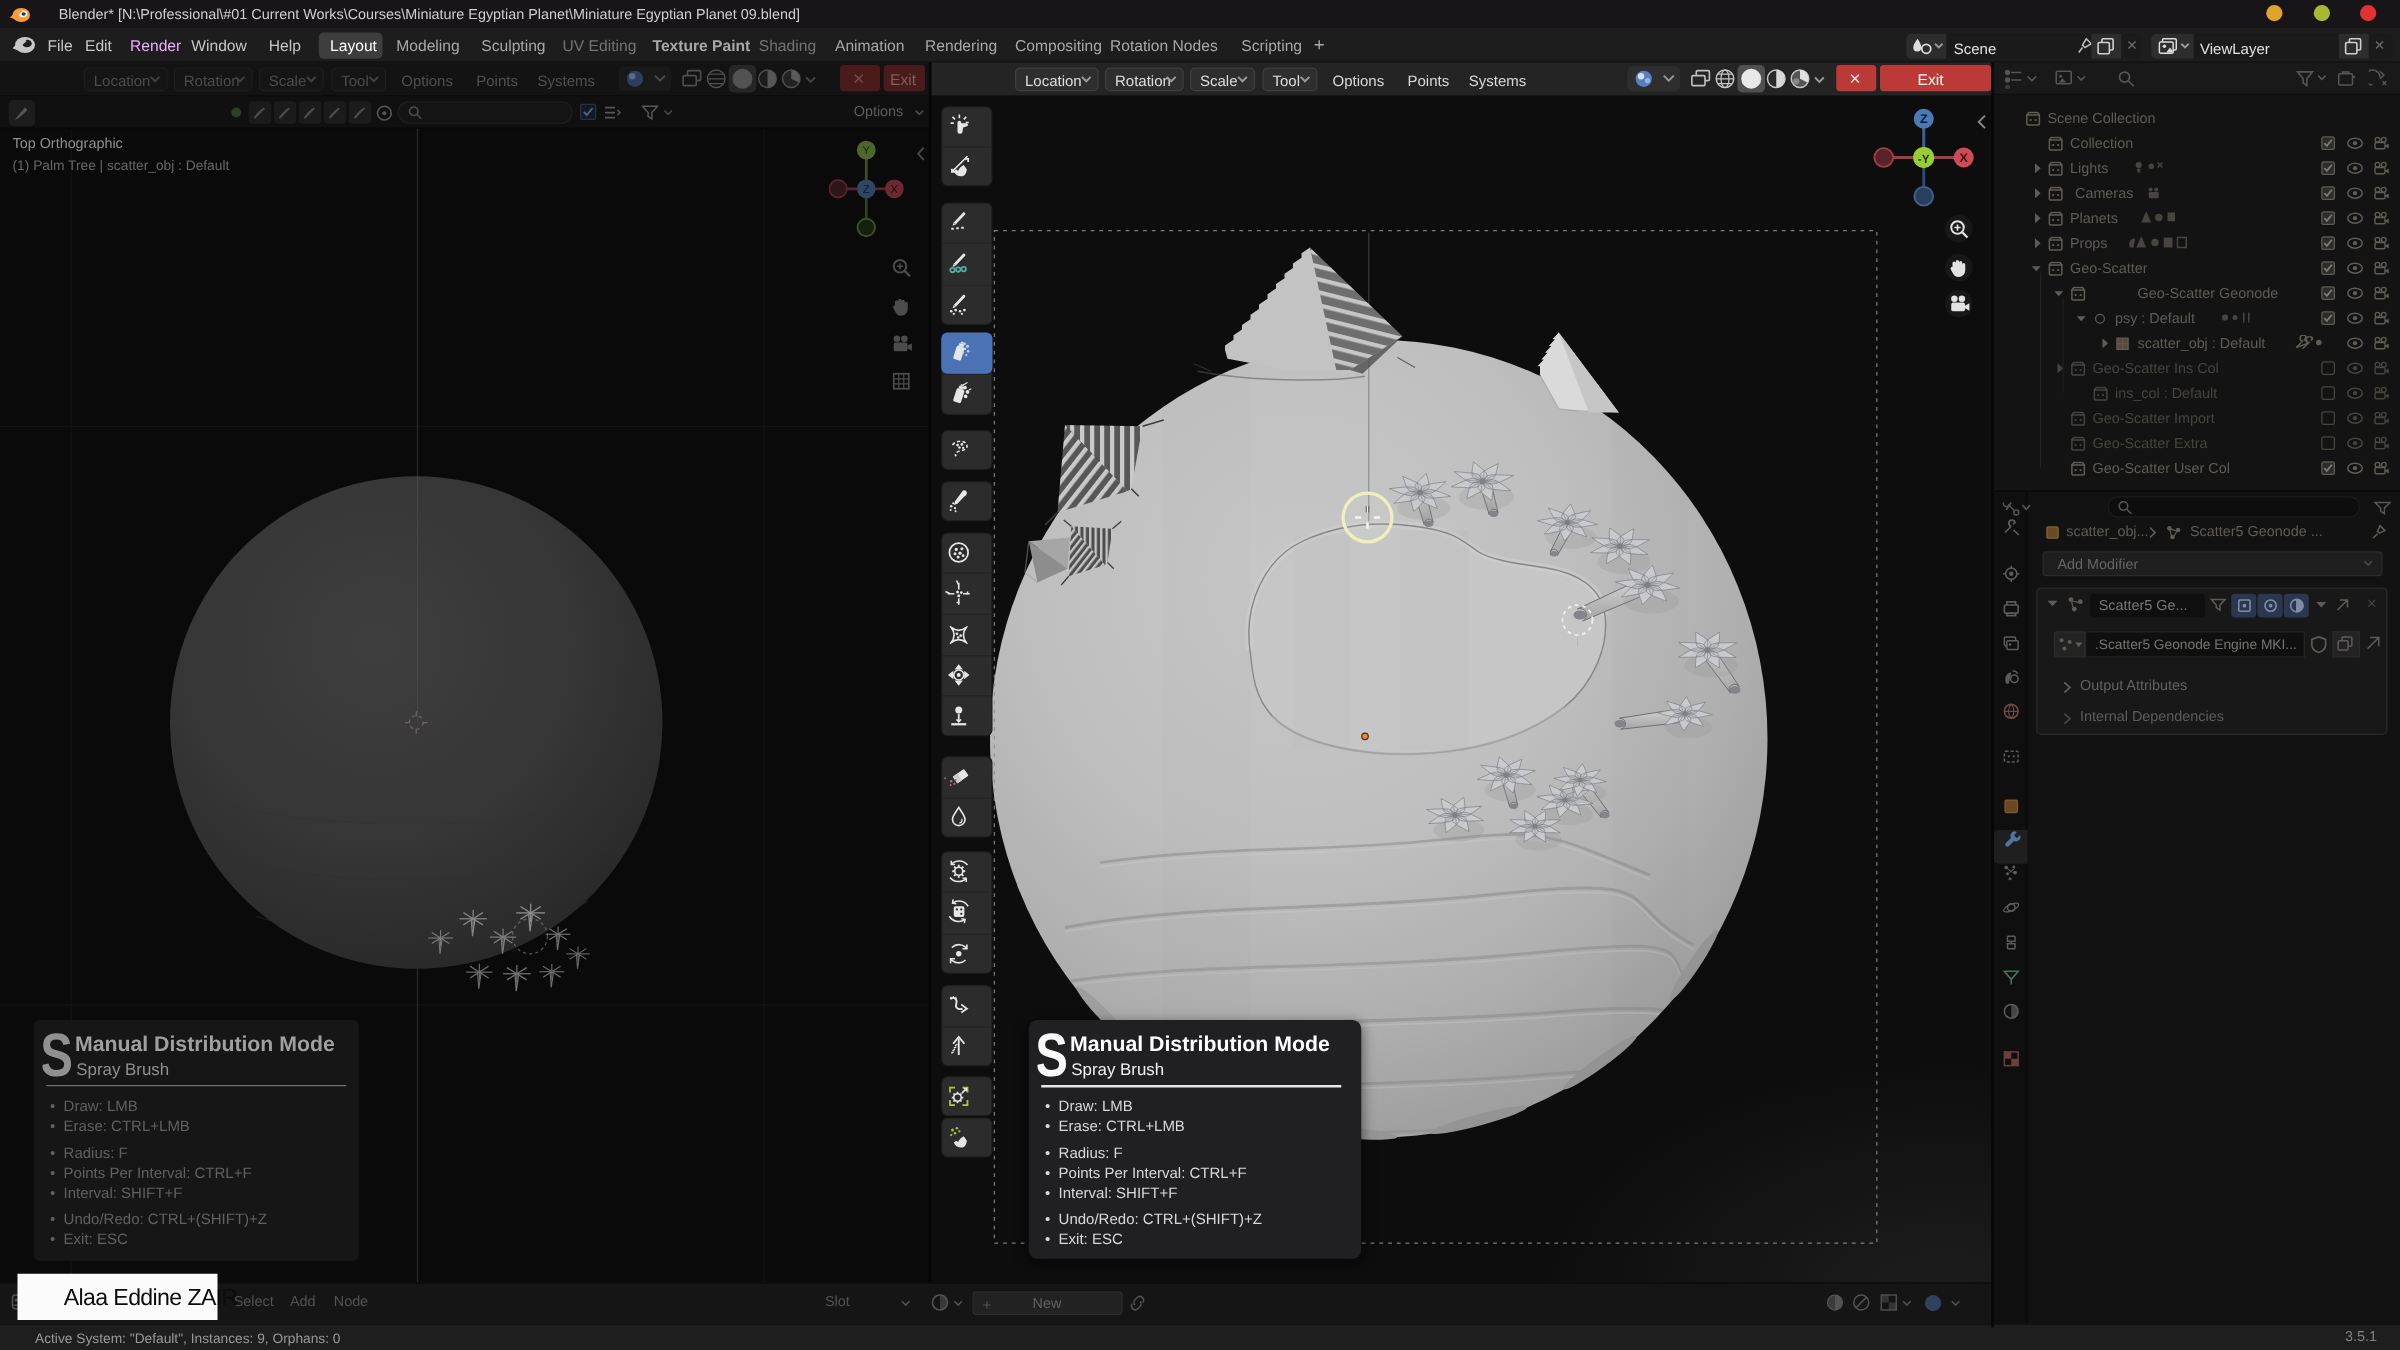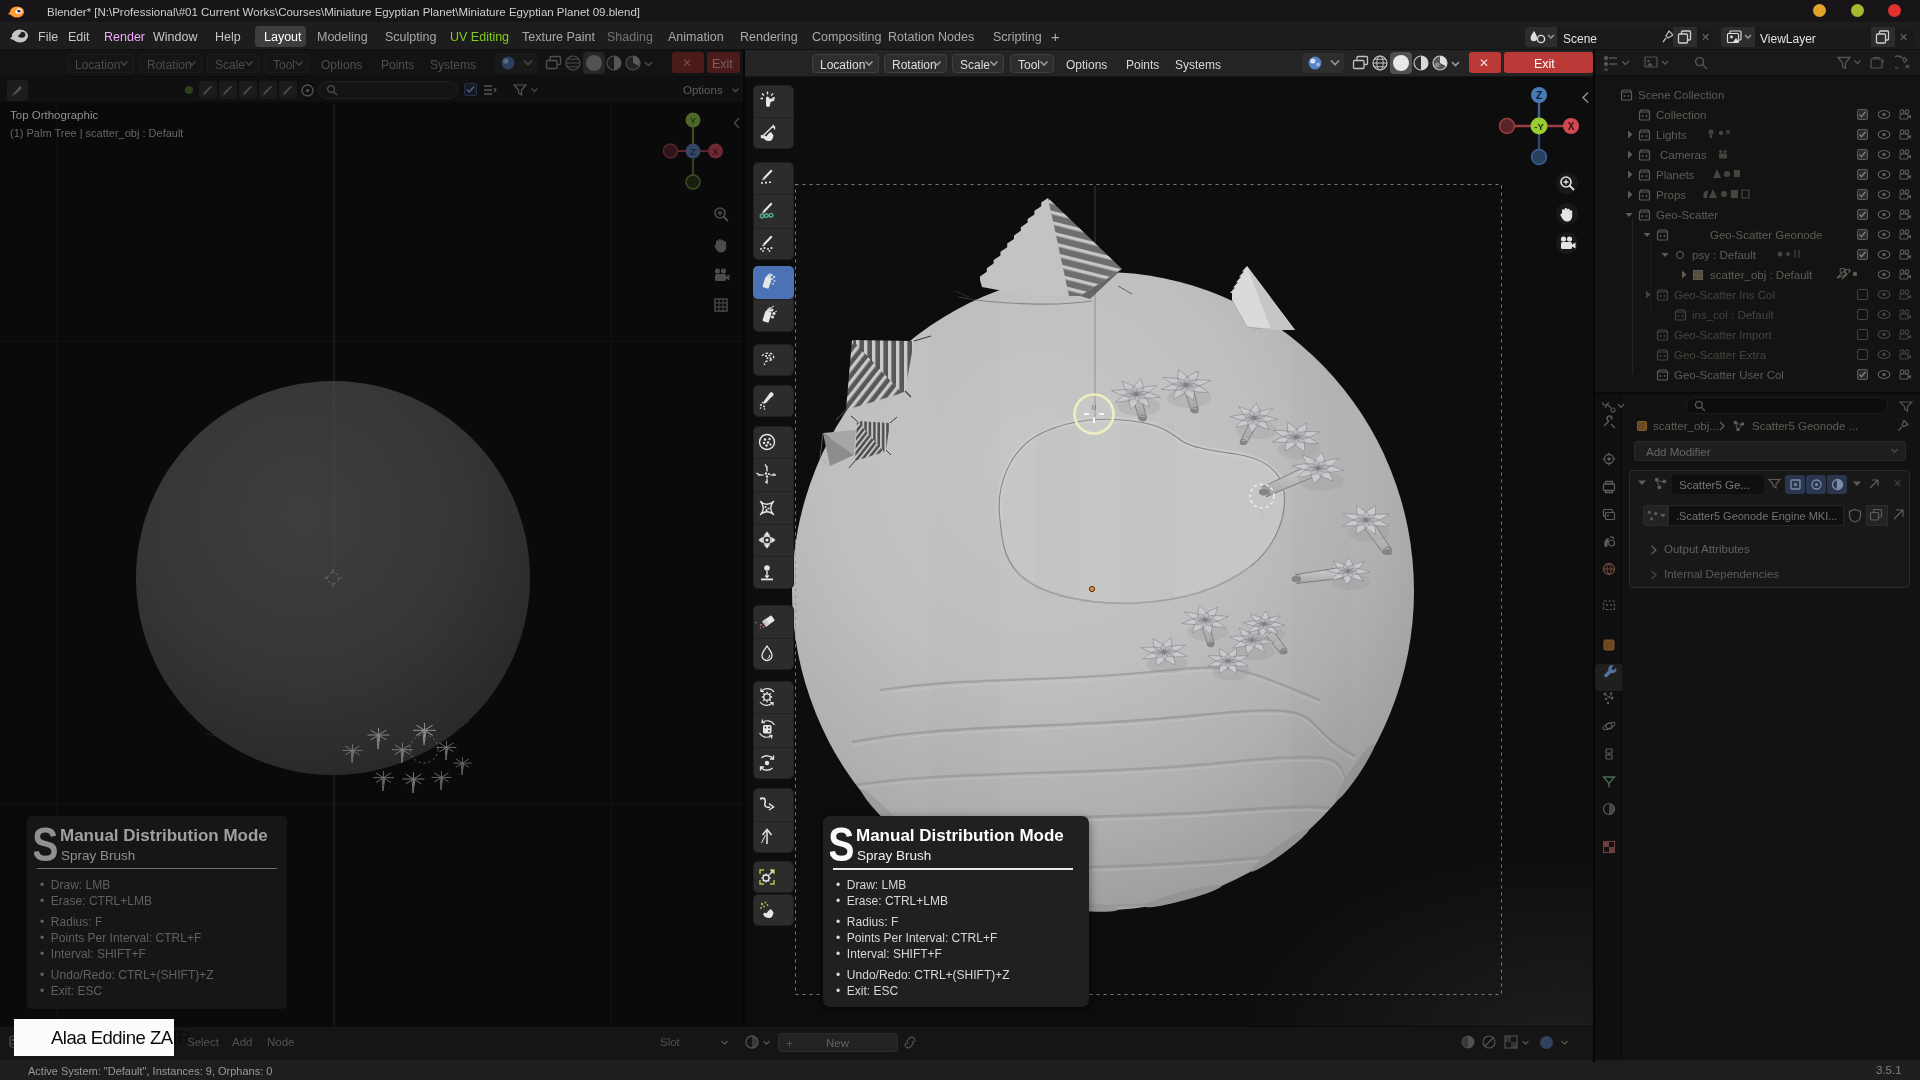--- a/index.html
+++ b/index.html
@@ -26,22 +26,22 @@
 </svg>
     <div style="left:38px;top:31px;font-size:12.5px;color:#c6c6c6;font-weight:400;white-space:nowrap;line-height:1;">File</div>
     <div style="left:68px;top:31px;font-size:12.5px;color:#c6c6c6;font-weight:400;white-space:nowrap;line-height:1;">Edit</div>
     <div style="left:104px;top:31px;font-size:12.5px;color:#f0abfc;font-weight:400;white-space:nowrap;line-height:1;">Render</div>
     <div style="left:153px;top:31px;font-size:12.5px;color:#c6c6c6;font-weight:400;white-space:nowrap;line-height:1;text-align:center;">Window</div>
     <div style="left:215px;top:31px;font-size:12.5px;color:#c6c6c6;font-weight:400;white-space:nowrap;line-height:1;">Help</div>
     <div style="left:255px;top:26px;width:51px;height:21px;background:#3e3e3e;border-radius:4px;"></div>
     <div style="left:264px;top:31px;font-size:12.5px;color:#ffffff;font-weight:400;white-space:nowrap;line-height:1;">Layout</div>
     <div style="left:317px;top:31px;font-size:12.5px;color:#a8a8a8;font-weight:400;white-space:nowrap;line-height:1;">Modeling</div>
     <div style="left:385px;top:31px;font-size:12.5px;color:#a8a8a8;font-weight:400;white-space:nowrap;line-height:1;">Sculpting</div>
-    <div style="left:450px;top:31px;font-size:12.5px;color:#84cc16;font-weight:400;white-space:nowrap;line-height:1;">UV Editing</div>
-    <div style="left:522px;top:31px;font-size:12.5px;color:#a8a8a8;font-weight:400;white-space:nowrap;line-height:1;">Texture Paint</div>
+    <div style="left:450px;top:31px;font-size:12.5px;color:#737373;font-weight:400;white-space:nowrap;line-height:1;">UV Editing</div>
+    <div style="left:522px;top:31px;font-size:12.5px;color:#a8a8a8;font-weight:700;white-space:nowrap;line-height:1;">Texture Paint</div>
     <div style="left:607px;top:31px;font-size:12.5px;color:#737373;font-weight:400;white-space:nowrap;line-height:1;">Shading</div>
     <div style="left:668px;top:31px;font-size:12.5px;color:#a8a8a8;font-weight:400;white-space:nowrap;line-height:1;">Animation</div>
     <div style="left:740px;top:31px;font-size:12.5px;color:#a8a8a8;font-weight:400;white-space:nowrap;line-height:1;">Rendering</div>
     <div style="left:812px;top:31px;font-size:12.5px;color:#a8a8a8;font-weight:400;white-space:nowrap;line-height:1;">Compositing</div>
     <div style="left:888px;top:31px;font-size:12.5px;color:#a8a8a8;font-weight:400;white-space:nowrap;line-height:1;">Rotation Nodes</div>
     <div style="left:993px;top:31px;font-size:12.5px;color:#a8a8a8;font-weight:400;white-space:nowrap;line-height:1;">Scripting</div>
     <div style="left:1051px;top:29px;font-size:15px;color:#a8a8a8;font-weight:400;white-space:nowrap;line-height:1;">+</div>
     <div style="left:1525px;top:27px;width:188px;height:20px;background:#1a1a1a;border-radius:4px;"></div>
     <div style="left:1525px;top:27px;width:32px;height:20px;background:#2d2d2d;border-radius:4px 0 0 4px;"></div>
     <svg style="left:1529px;top:30px" width="26" height="14" viewBox="0 0 26 14">

